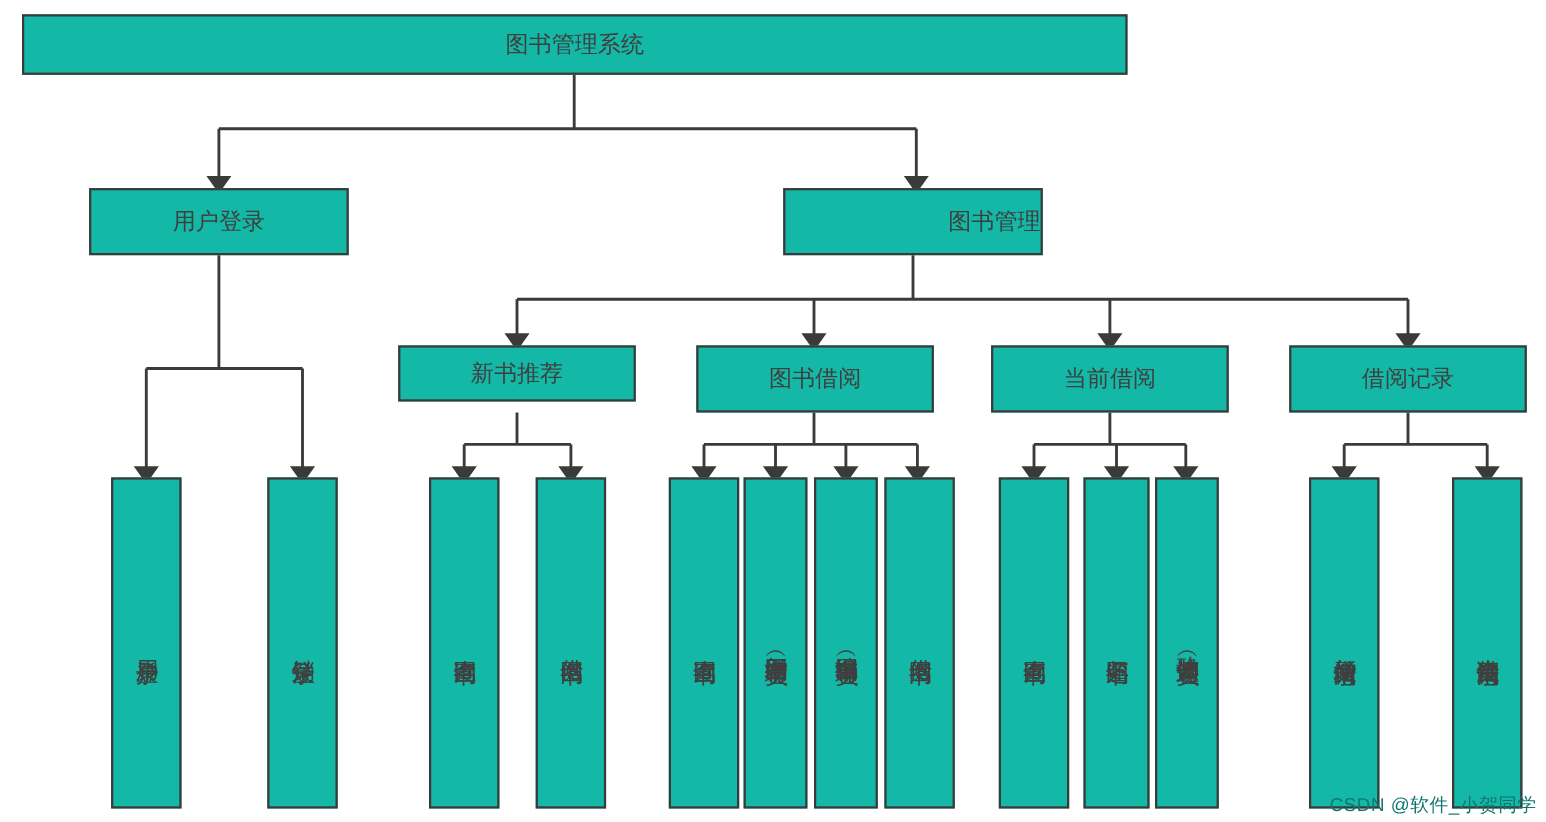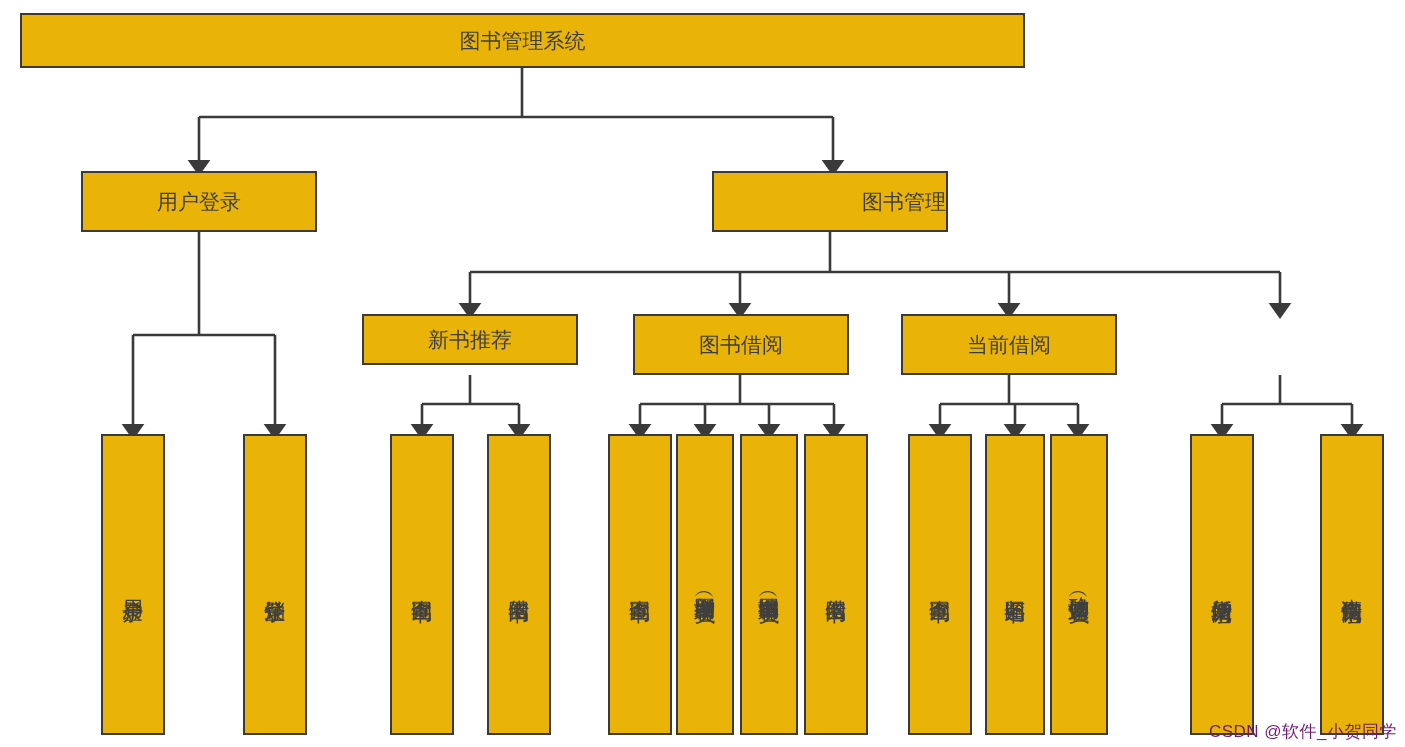--- a/index.html
+++ b/index.html
@@ -1,26 +1,26 @@
 <!DOCTYPE html>
 <html><head>
 <meta charset="utf-8">
 <style>
   html,body{margin:0;padding:0;background:#ffffff;}
   body{width:1405px;height:747px;overflow:hidden;font-family:"Liberation Sans","DejaVu Sans",sans-serif;}
   #diagram-root{position:relative;width:1405px;height:747px;background:#fff;}
   svg.layer{position:absolute;left:0;top:0;width:1405px;height:747px;}
-  .node-box{position:absolute;box-sizing:border-box;background:#eab308;border:2.5px solid #3a3a3a;
+  .node-box{position:absolute;box-sizing:border-box;background:#14b8a6;border:2.5px solid #3a3a3a;
             display:flex;align-items:center;justify-content:center;}
   .node-h{color:#3f3f3f;font-size:21px;line-height:1.2;white-space:nowrap;}
   .node-box.leaf{align-items:center;justify-content:center;}
   .node-v{color:#3f3f3f;font-size:21px;line-height:1.22;
           writing-mode:vertical-rl;text-orientation:upright;
           letter-spacing:1px;white-space:nowrap;}
-  .watermark{position:absolute;right:8px;bottom:4px;color:#701a75;font-size:17px;
+  .watermark{position:absolute;right:8px;bottom:4px;color:#0f766e;font-size:17px;
              letter-spacing:0.5px;white-space:nowrap;}
 </style>
 </head>
 <body>
 
 <div id="diagram-root">
 
   <svg class="layer" viewBox="0 0 1405 747">
     <defs>
       <marker id="arrow" markerWidth="11" markerHeight="11" refX="1.2" refY="5" orient="auto" markerUnits="strokeWidth">
@@ -84,20 +84,23 @@
 
   <div class="node-box" style="left:362px;top:314px;width:216px;height:51px;">
     <span class="node-h">新书推荐</span>
   </div>
   <div class="node-box" style="left:633px;top:314px;width:216px;height:61px;">
     <span class="node-h">图书借阅</span>
   </div>
   <div class="node-box" style="left:901px;top:314px;width:216px;height:61px;">
     <span class="node-h">当前借阅</span>
   </div>
+  <div class="node-box" style="left:1172px;top:314px;width:216px;height:61px;">
+    <span class="node-h">借阅记录</span>
+  </div>
 
   <div class="node-box leaf" style="left:101px;top:434px;width:64px;height:301px;">
     <span class="node-v">用户登录</span>
   </div>
   <div class="node-box leaf" style="left:243px;top:434px;width:64px;height:301px;">
     <span class="node-v">注销登录</span>
   </div>
 
   <div class="node-box leaf" style="left:390px;top:434px;width:64px;height:301px;">
     <span class="node-v">查询图书</span>

